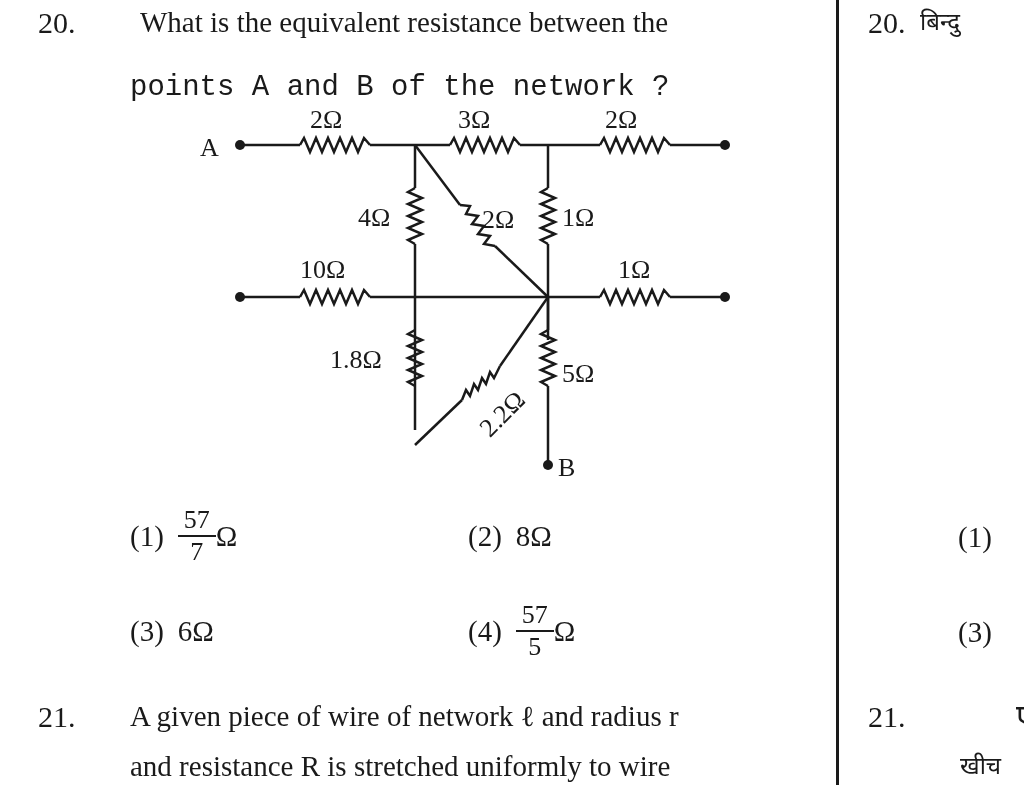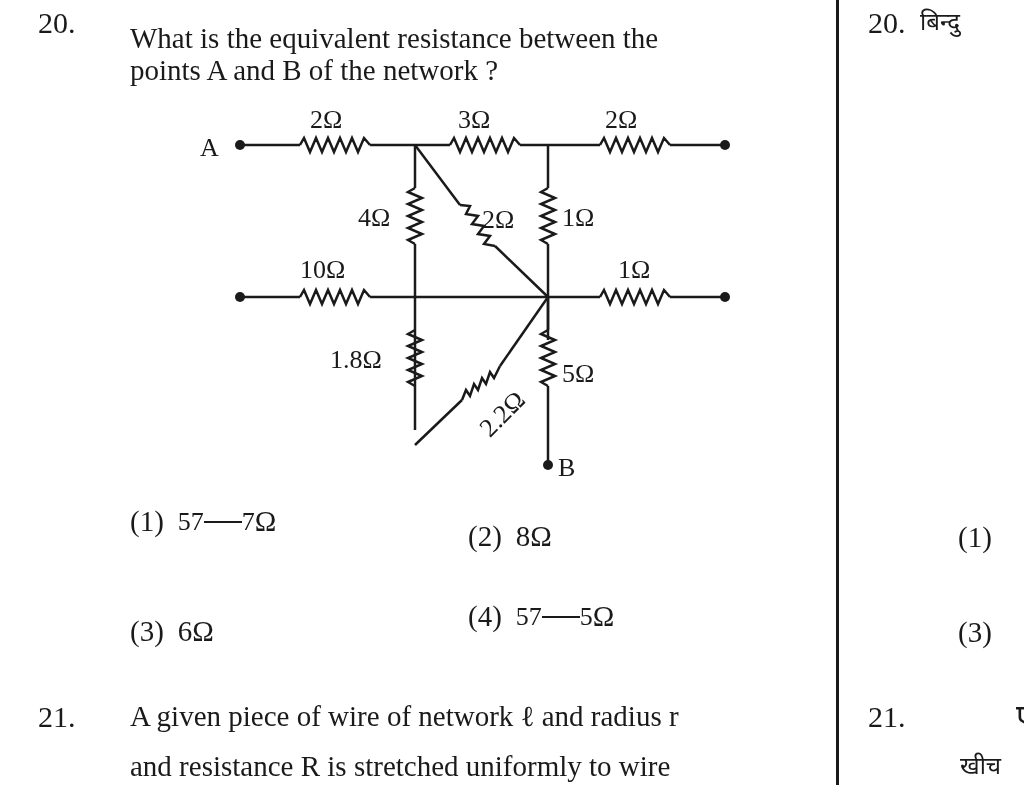--- a/index.html
+++ b/index.html
@@ -1,30 +1,30 @@
 <!DOCTYPE html>
 <html><head>
 <meta charset="utf-8">
 <style>
   html, body { margin:0; padding:0; background:#ffffff; }
   body { width:1024px; height:785px; position:relative; overflow:hidden; font-family:"Liberation Serif","DejaVu Serif",serif; color:#1a1a1a; }
   .qnum { position:absolute; font-weight:normal; font-size:30px; }
   .text { position:absolute; font-size:29px; line-height:44px; white-space:nowrap; }
   .divider { position:absolute; left:836px; top:0; width:3px; height:785px; background:#1a1a1a; }
   .opt { position:absolute; font-size:29px; display:flex; align-items:center; gap:14px; }
-  .frac { display:inline-flex; flex-direction:row; align-items:center; font-size:26px; line-height:30px; }
+  .frac { display:inline-flex; flex-direction:column; align-items:center; font-size:26px; line-height:30px; }
   .frac .bar { width:38px; height:2px; background:#1a1a1a; }
   svg text { font-family:"Liberation Serif","DejaVu Serif",serif; fill:#1a1a1a; }
 </style>
 </head>
 <body>
 
 <div class="qnum" style="left:38px;top:6px;">20.</div>
-<div class="text" style="left:130px;top:0px;margin-top:16px;">What is the equivalent resistance between the</div>
-<div class="text" style="left:130px;top:48px;">points A and B of the network ?</div>
+<div class="text" style="left:140px;top:0px;">What is the equivalent resistance between the</div>
+<div class="text" style="left:130px;top:66px;font-family:Liberation Mono, monospace;">points A and B of the network ?</div>
 
 <svg width="1024" height="785" style="position:absolute;left:0;top:0;" xmlns="http://www.w3.org/2000/svg">
   <g stroke="#1a1a1a" stroke-width="2.5" fill="none">
 
     <line x1="240" y1="145" x2="300" y2="145"></line>
     <polyline points="300,145 304,138 310,152 316,138 322,152 328,138 334,152 340,138 346,152 352,138 358,152 364,138 370,145"></polyline>
     <line x1="370" y1="145" x2="450" y2="145"></line>
     <polyline points="450,145 454,138 460,152 466,138 472,152 478,138 484,152 490,138 496,152 502,138 508,152 514,138 520,145"></polyline>
     <line x1="520" y1="145" x2="600" y2="145"></line>
     <polyline points="600,145 604,138 610,152 616,138 622,152 628,138 634,152 640,138 646,152 652,138 658,152 664,138 670,145"></polyline>

